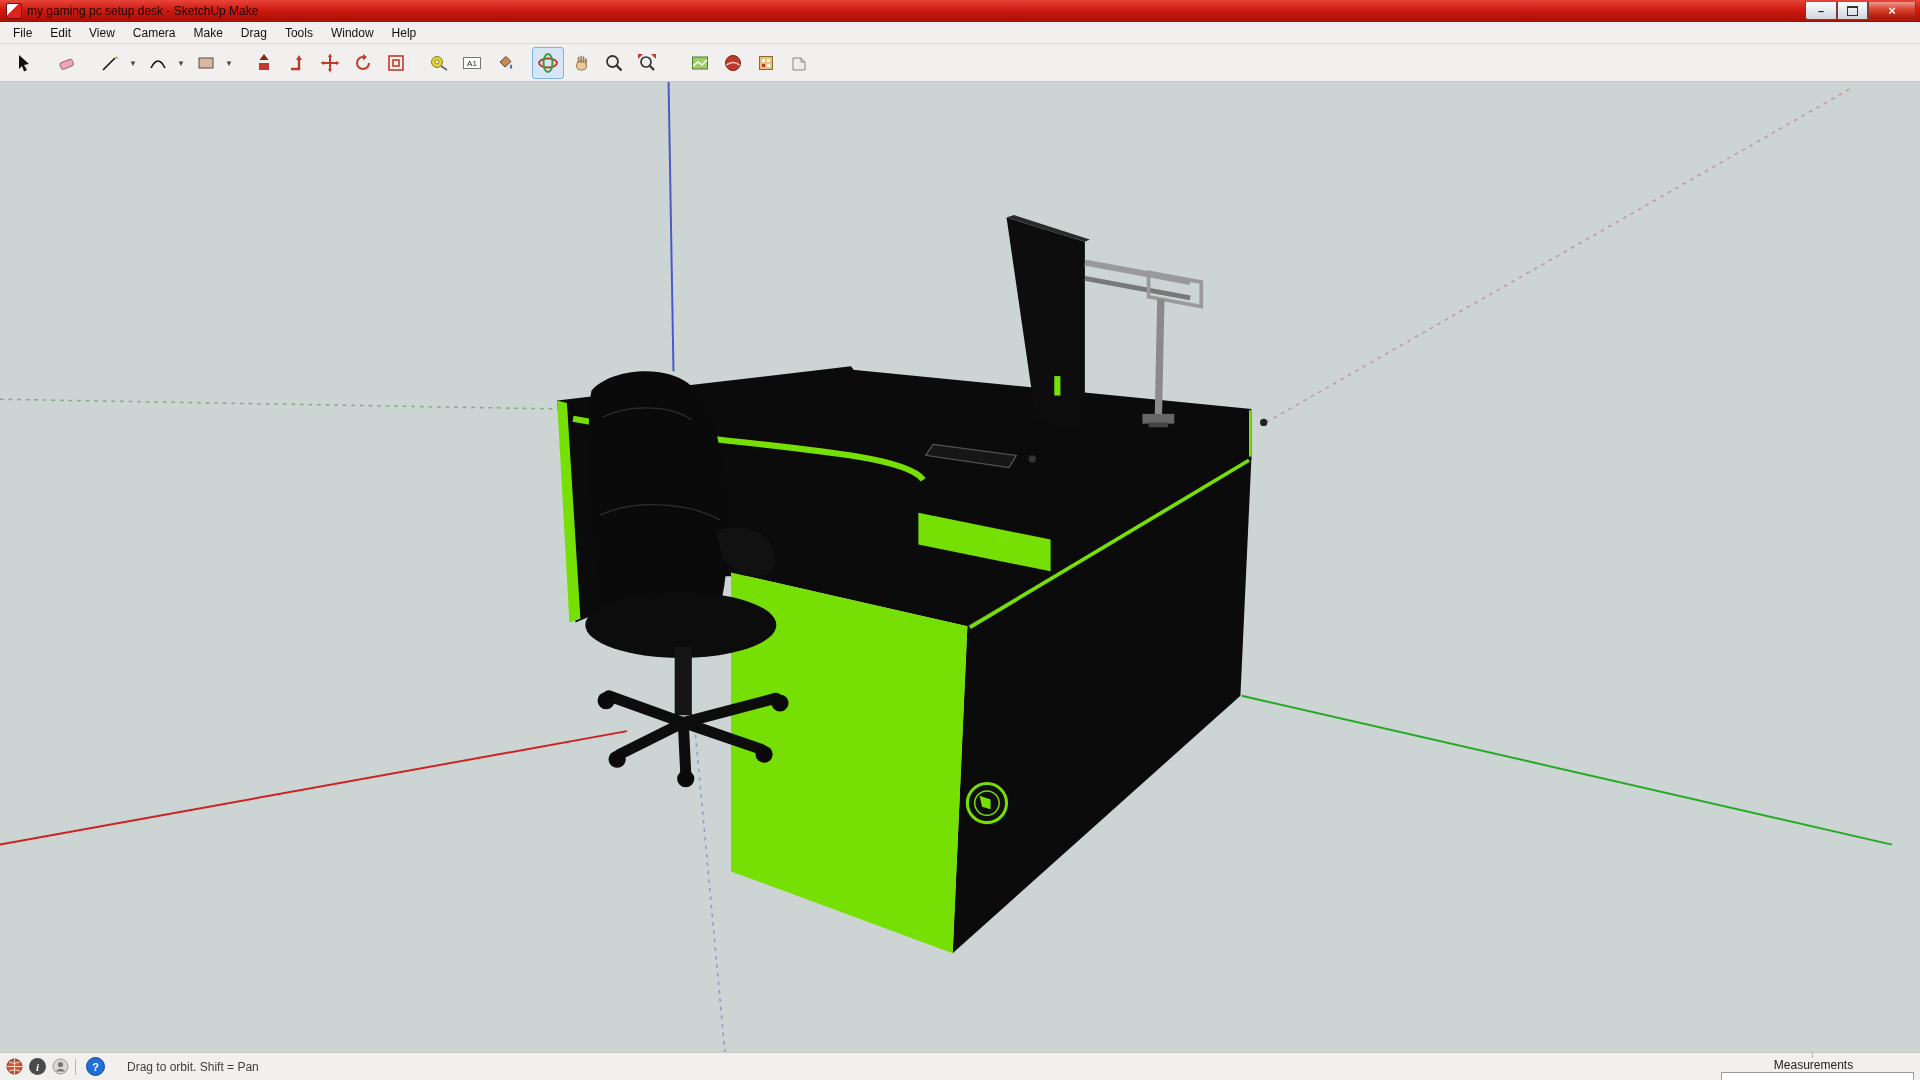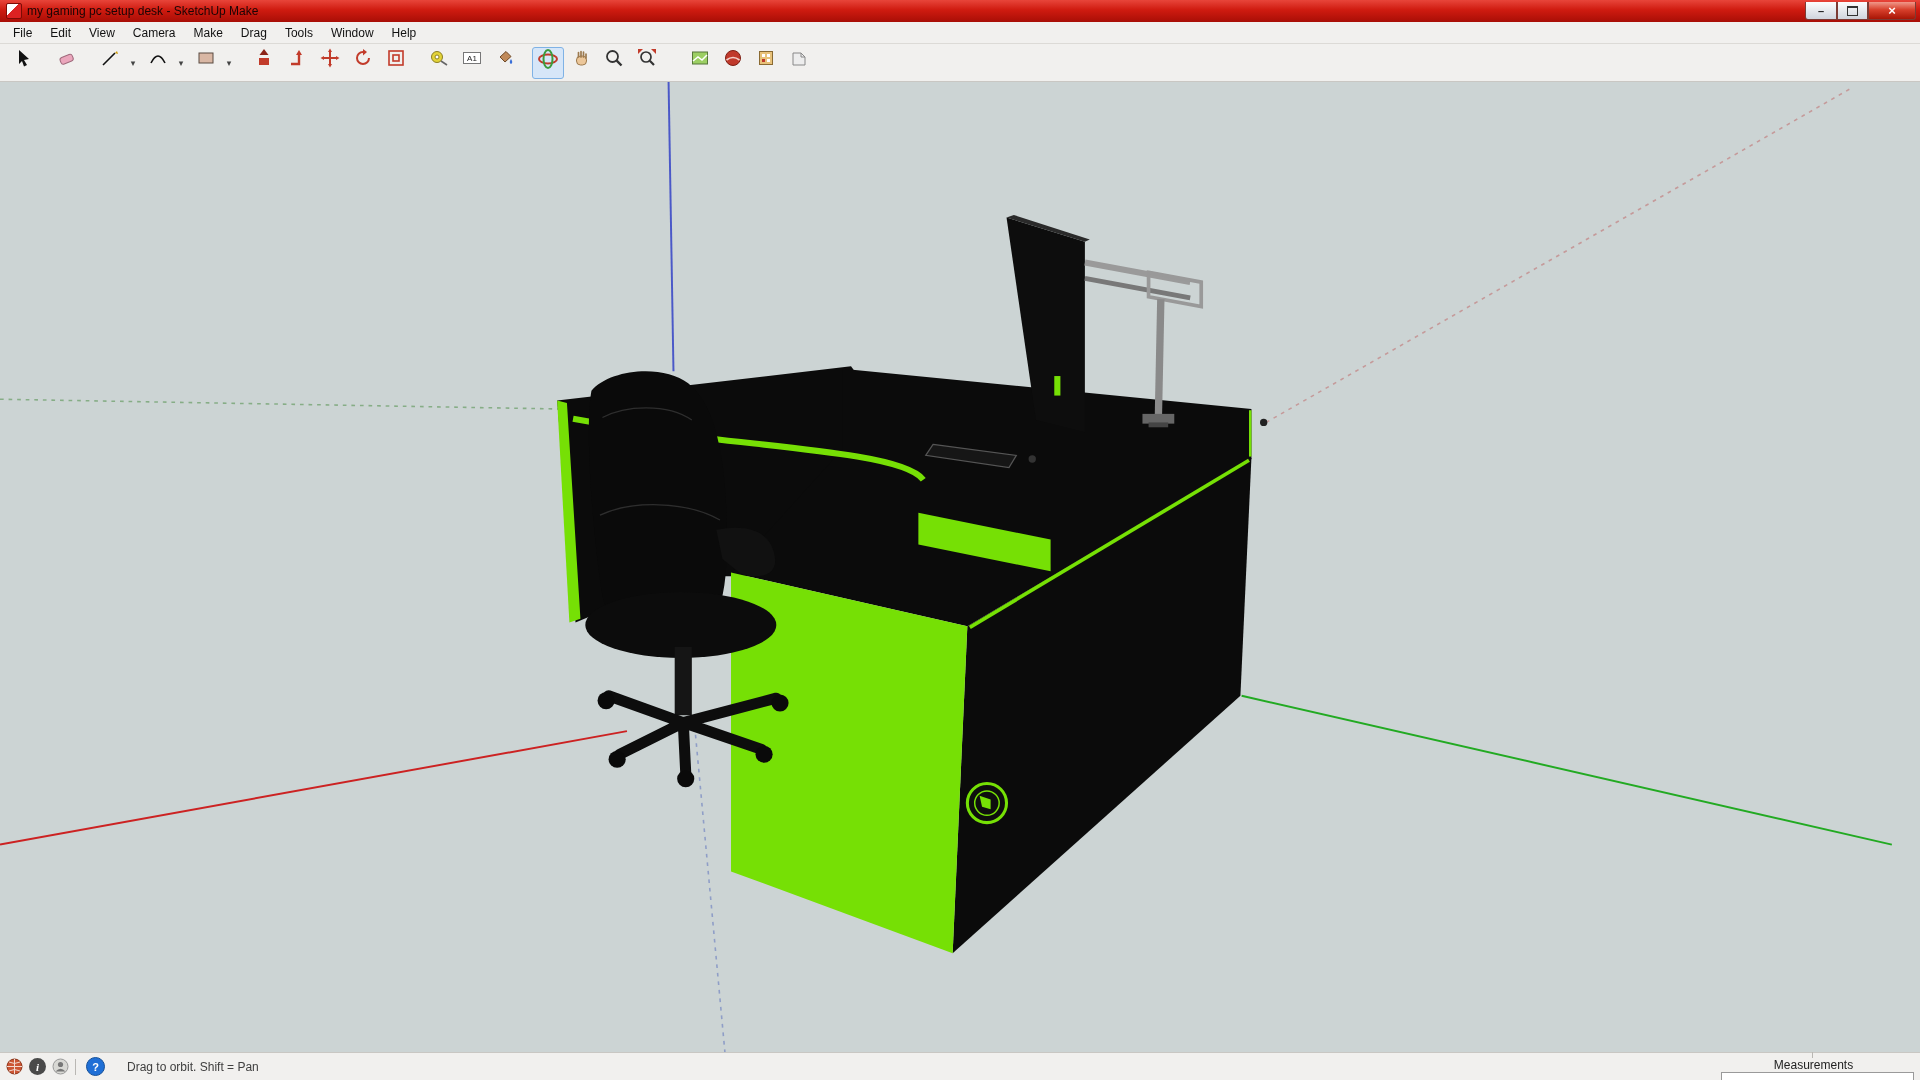--- a/index.html
+++ b/index.html
@@ -23,21 +23,21 @@
     background:linear-gradient(#f0988a,#d8402c 45%,#a81505);color:#fff;font-weight:bold;font-size:13px;}
 
   
   .menubar{height:21px;background:#f1f0ee;border-bottom:1px solid #dcdad6;
     display:flex;align-items:center;padding-left:4px;}
   .menu-item{padding:2px 9px;color:#111;cursor:default;}
 
   
   .toolbar{height:37px;background:#f1f0ee;border-bottom:1px solid #c9c7c3;
     display:flex;align-items:center;padding-left:8px;}
-  .tbtn{width:30px;height:30px;display:flex;align-items:flex-start;justify-content:center;
+  .tbtn{width:30px;height:30px;display:flex;align-items:center;justify-content:center;
     border:1px solid transparent;border-radius:3px;margin-right:1px;}
   .tbtn.active{background:#d6e6f8;border-color:#7fb2e5;}
   .dd{width:12px;height:30px;display:flex;align-items:center;justify-content:center;
     font-size:9px;color:#444;margin-right:3px;}
   .tgap{width:10px;}
 
   
   .viewport{flex:1;position:relative;overflow:hidden;}
   .viewport svg{display:block;}
 

